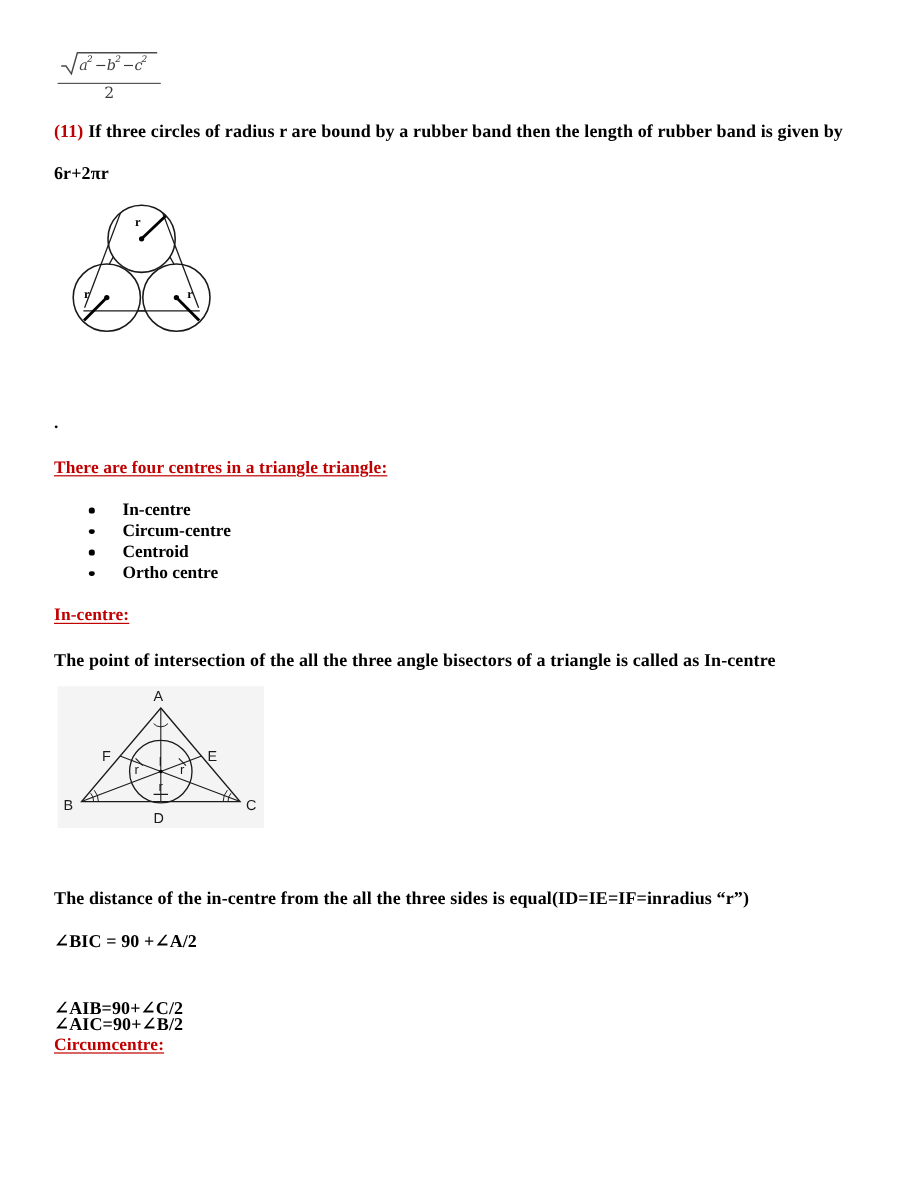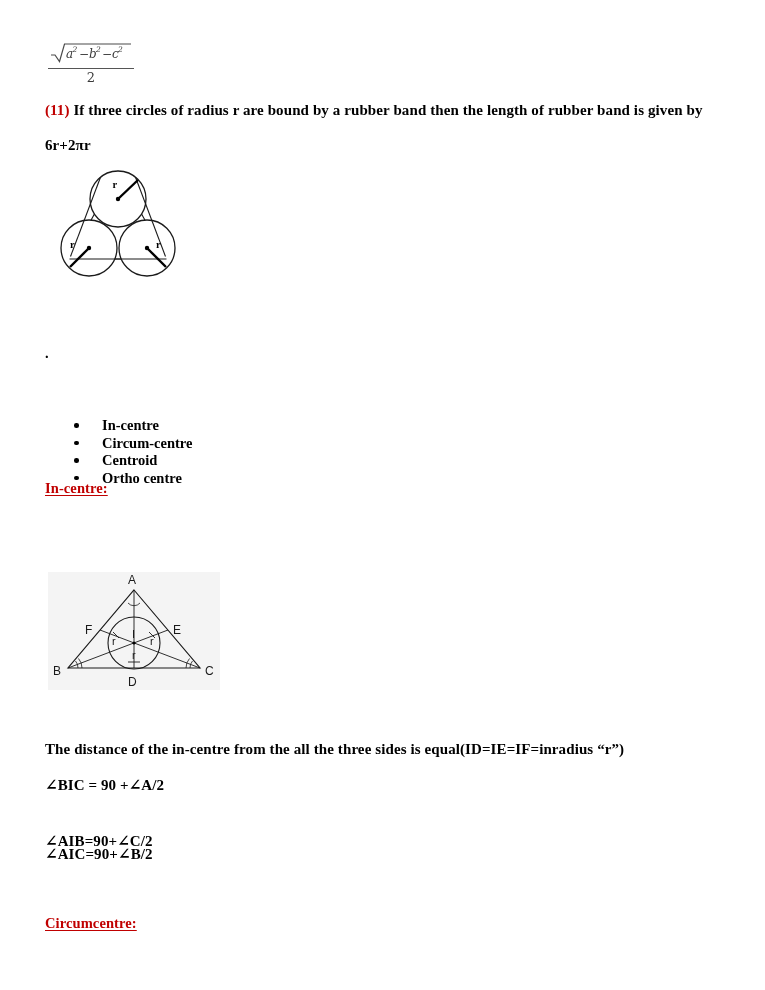--- a/index.html
+++ b/index.html
@@ -183,42 +183,44 @@
       <text x="22" y="82" font-family="Liberation Serif, serif" font-weight="bold" font-size="10.5" fill="#000">r</text>
 
       <circle cx="99" cy="82" r="2.2" fill="#000"></circle>
       <line x1="99" y1="82" x2="118" y2="101" stroke="#000" stroke-width="2.4"></line>
       <text x="108" y="82" font-family="Liberation Serif, serif" font-weight="bold" font-size="10.5" fill="#000">r</text>
     </svg>
   </div>
 
   <div class="stray-dot">.</div>
 
+  <div class="redhead" style="left:45px; top:382px;">There are four centres  in a triangle triangle:</div>
 
   <ul class="bullets">
     <li>
       <span class="bullet-dot"></span>
       <span>In-centre</span>
     </li>
     <li>
       <span class="bullet-dot"></span>
       <span>Circum-centre</span>
     </li>
     <li>
       <span class="bullet-dot"></span>
       <span>Centroid</span>
     </li>
     <li>
       <span class="bullet-dot"></span>
       <span>Ortho centre</span>
     </li>
   </ul>
 
-  <div class="redhead" style="left:45px; top:480px;">In-centre:</div>
-
+  <div class="redhead" style="left:45px; top:505px;">In-centre:</div>
+
+  <div class="para" style="left:45px; top:542px;">The point of intersection of the all the three angle bisectors of a triangle is called as In-centre</div>
 
   <div class="figure" id="fig-triangle">
     <svg class="fig-svg" width="172" height="118" viewBox="0 0 172 118">
       <rect x="0" y="0" width="172" height="118" fill="#f4f4f4"></rect>
 
       <path d="M 86 18 L 152 96 L 20 96 Z" fill="none" stroke="#1a1a1a" stroke-width="1.15"></path>
 
       <circle cx="86" cy="71" r="26" fill="none" stroke="#1a1a1a" stroke-width="1.1"></circle>
 
       <line x1="86" y1="18" x2="86" y2="96" stroke="#1a1a1a" stroke-width="0.9"></line>
@@ -256,15 +258,15 @@
 
   <div class="para" style="left:45px; top:740px;text-align:center;">The distance of the in-centre from the all the three sides is equal(ID=IE=IF=inradius “r”)</div>
 
 
   <div class="para" style="left:45px; top:776px;">∠BIC = 90 +∠A/2</div>
 
   <div class="para" style="left:45px; top:845px;">∠AIC=90+∠B/2</div>
 
   <div class="para" style="left:45px; top:832px;">∠AIB=90+∠C/2</div>
 
-  <div class="redhead" style="left:45px; top:915px;text-align:center;">Circumcentre:</div>
+  <div class="redhead" style="left:45px; top:863px;text-align:center;">Circumcentre:</div>
 
 </div>
 
 </body></html>

